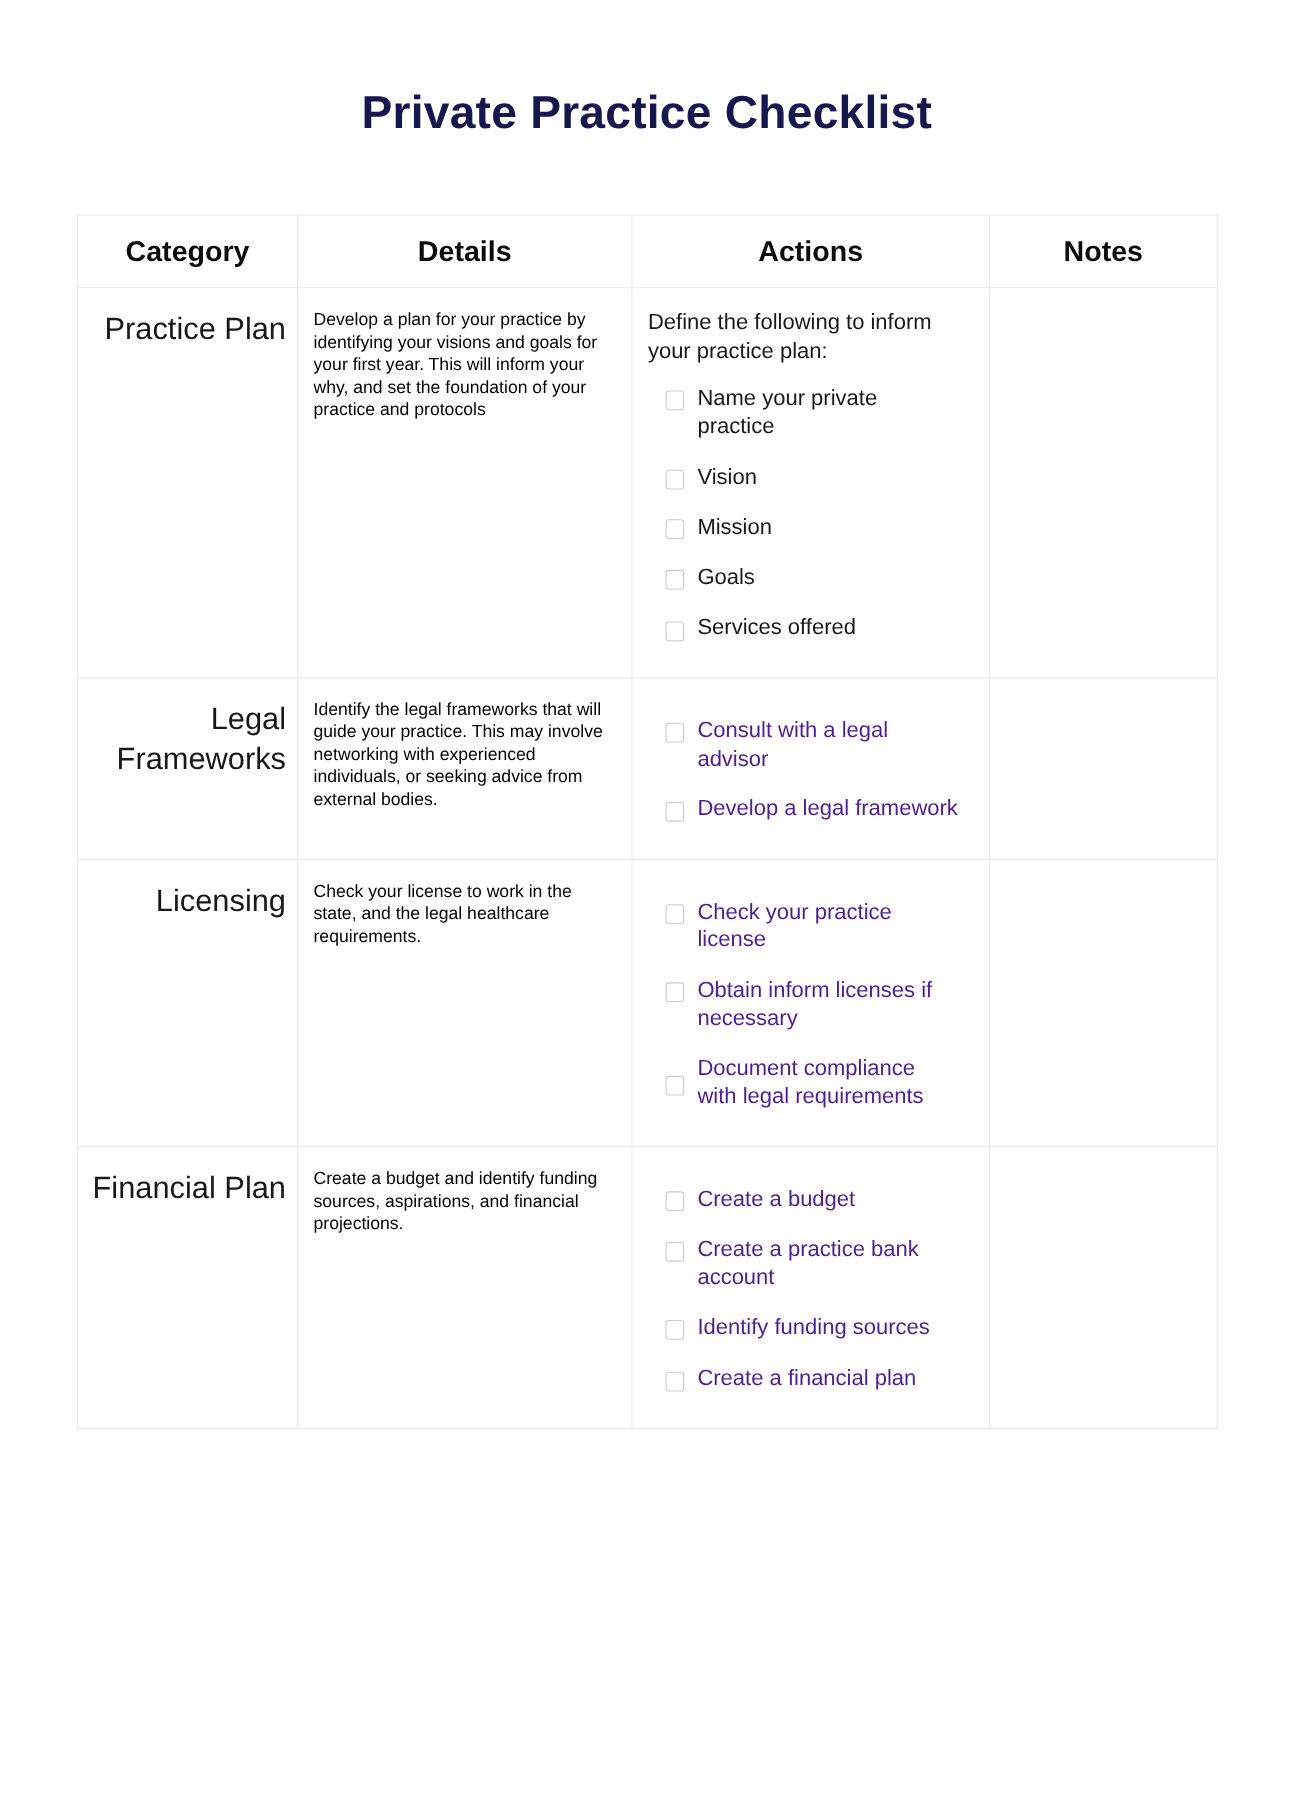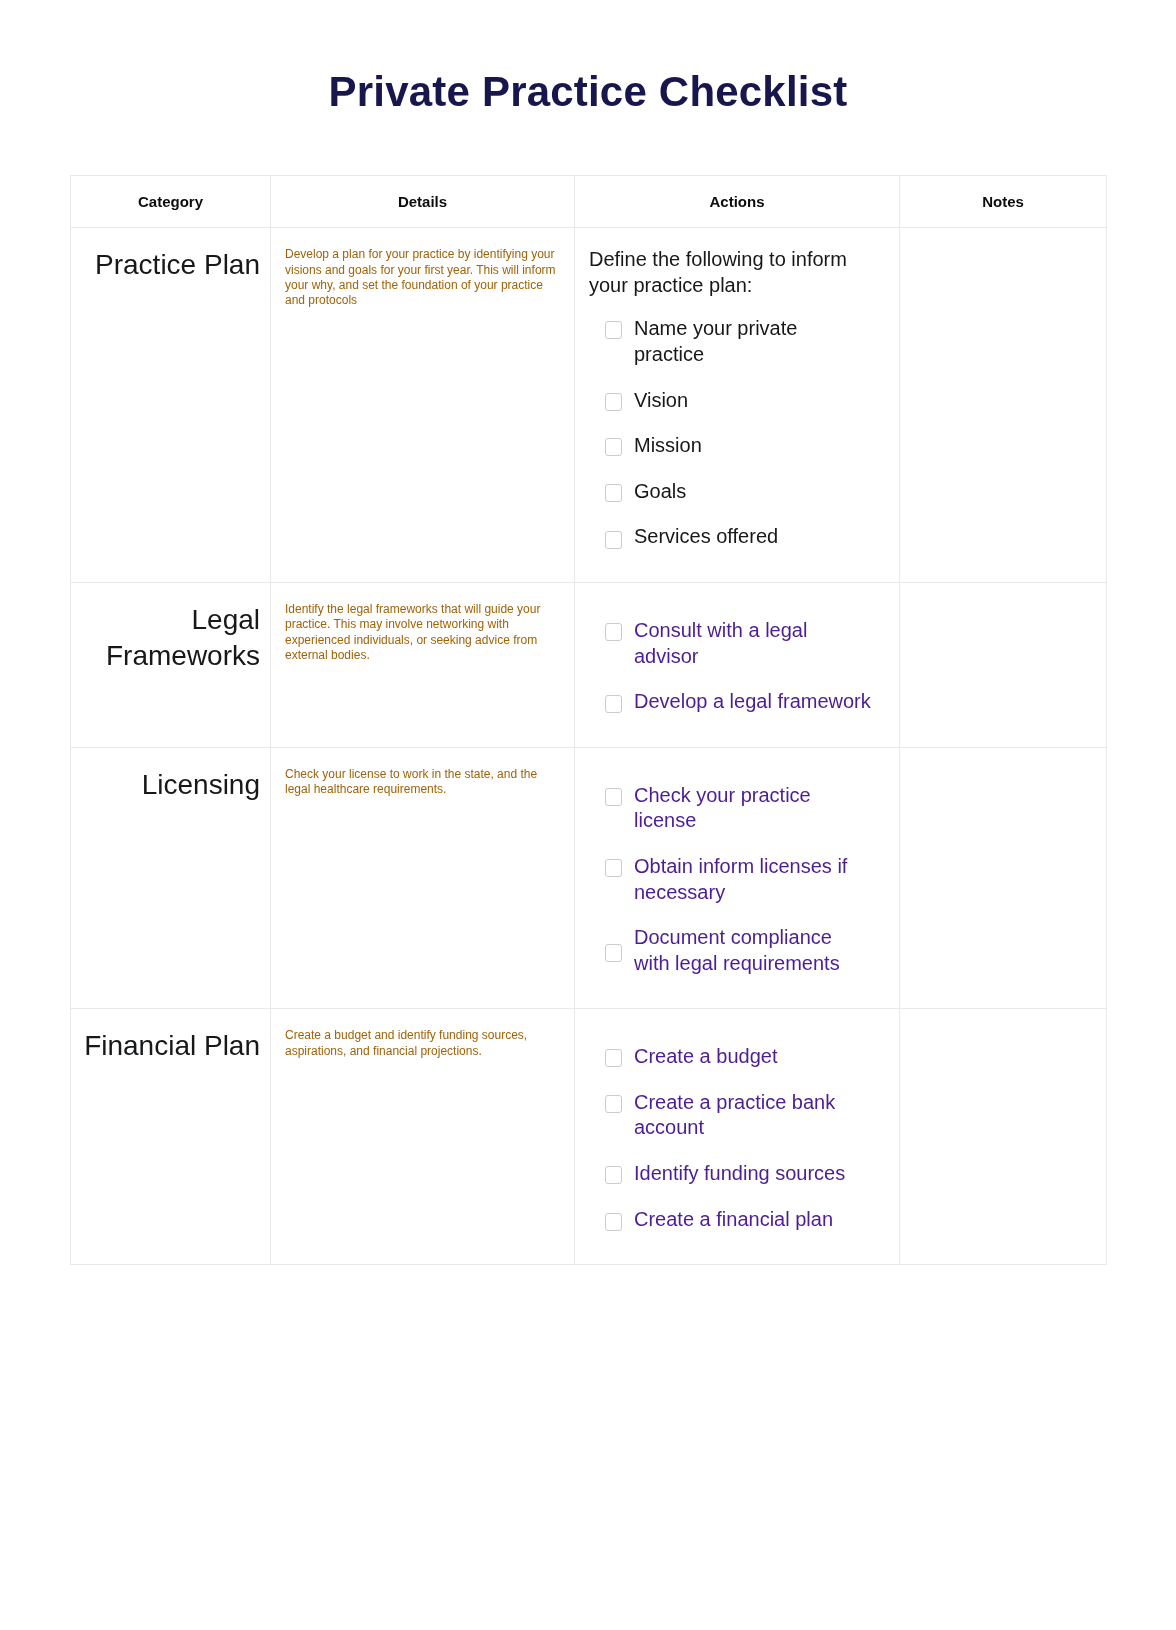--- a/index.html
+++ b/index.html
@@ -20,21 +20,21 @@
     height: 1630px;
     background: #ffffff;
     box-sizing: border-box;
   }
   .page-title {
     text-align: center;
     font-size: 42px;
     font-weight: bold;
     color: #17174d;
     letter-spacing: 0.2px;
-    margin: 7px;
+    margin: 17px;
     padding-top: 62px;
     line-height: 1.1;
   }
   .table-wrap {
     margin: 0 auto;
     width: 1036px;
     padding-top: 53px;
   }
   table.checklist {
     width: 1036px;
@@ -42,42 +42,42 @@
     table-layout: fixed;
     background: #ffffff;
   }
   table.checklist th,
   table.checklist td {
     border: 1px solid #e8e9ec;
     vertical-align: top;
     background: #ffffff;
   }
   table.checklist th {
-    font-size: 15px;
+    font-size: 26px;
     font-weight: bold;
     color: #0c0c0c;
     text-align: center;
     padding: 17px 8px 17px 8px;
     vertical-align: middle;
   }
   col.c-category { width: 200px; }
   col.c-details  { width: 304px; }
   col.c-actions  { width: 325px; }
   col.c-notes    { width: 207px; }
 
   td.category-cell {
     text-align: right;
     font-size: 28px;
     color: #17181a;
     padding: 19px 10px 16px 10px;
     line-height: 1.28;
   }
   td.details-cell {
-    font-size: 12px;
-    color: #a16207;
+    font-size: 16px;
+    color: #000000;
     padding: 19px 14px 16px 14px;
     line-height: 1.28;
   }
   td.actions-cell {
     font-size: 20px;
     color: #2e3440;
     padding: 19px 12px 16px 14px;
     line-height: 1.28;
   }
   td.notes-cell {

